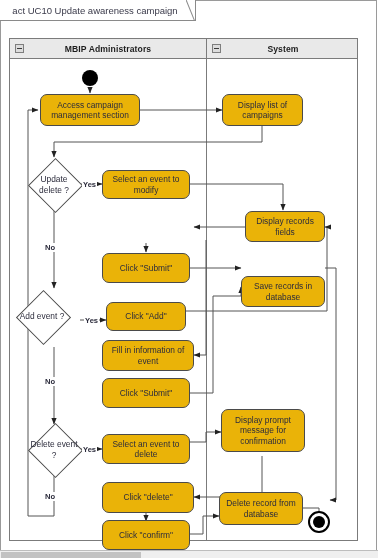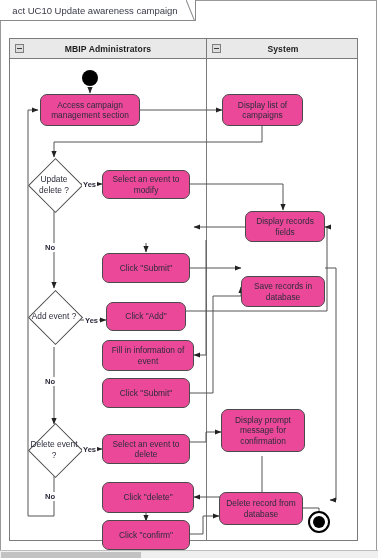--- a/index.html
+++ b/index.html
@@ -62,21 +62,21 @@
   }
   .collapse-icon:after{
     content:"";position:absolute;left:1px;top:3px;width:5px;height:1px;background:#3a3a3a;
   }
   .collapse-icon.l{left:5px;}
   .collapse-icon.r{left:202px;}
 
   
   .node{
     position:absolute;box-sizing:border-box;
-    border:1px solid #4a4a4a;border-radius:7px;background:#ec4899;
+    border:1px solid #4a4a4a;border-radius:7px;background:#eab308;
     display:flex;align-items:center;justify-content:center;text-align:center;
     font-size:8.4px;color:#2c2c3c;line-height:1.25;padding:1px 3px;z-index:4;
   }
   .diamond{
     position:absolute;box-sizing:border-box;z-index:4;
   }
   .diamond .dshape{
     position:absolute;left:50%;top:50%;width:37px;height:37px;
     margin-left:-18.5px;margin-top:-18.5px;
     border:1px solid #4a4a4a;background:#fff;transform:rotate(45deg);
@@ -206,21 +206,21 @@
 
   <div class="node" style="left:102px;top:170px;width:88px;height:29px;">Select an event to modify</div>
 
   <div class="node" style="left:245px;top:211px;width:80px;height:31px;">Display records fields</div>
 
 
   <div class="node" style="left:102px;top:253px;width:88px;height:30px;">Click "Submit"</div>
 
   <div class="node" style="left:241px;top:252px;width:84px;height:31px;margin-top:24px;">Save records in database</div>
 
-  <div class="diamond" style="left:28px;top:290px;width:52px;height:53px;">
+  <div class="diamond" style="left:16px;top:290px;width:52px;height:53px;">
     <div class="dshape"></div>
     <div class="dtext">Add event ?</div>
   </div>
 
   <div class="node" style="left:106px;top:302px;width:80px;height:29px;">Click "Add"</div>
 
   <div class="node" style="left:102px;top:340px;width:92px;height:31px;">Fill in information of event</div>
 
   <div class="node" style="left:102px;top:378px;width:88px;height:30px;">Click "Submit"</div>
 

